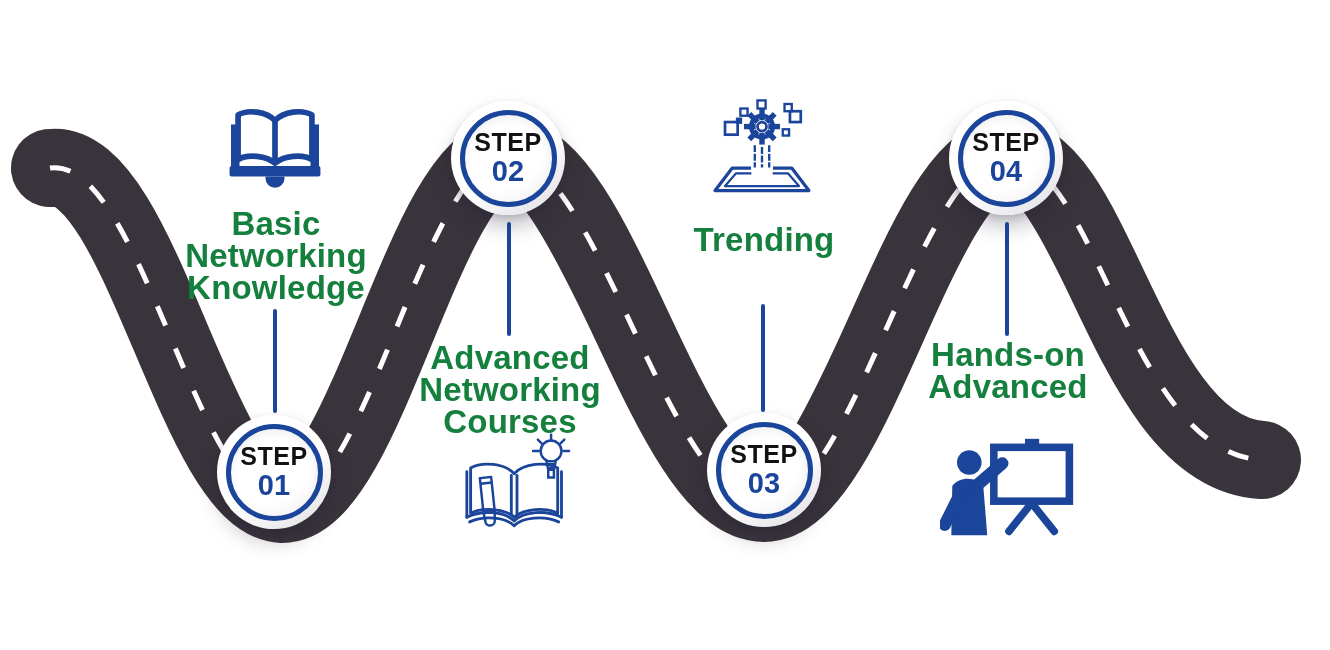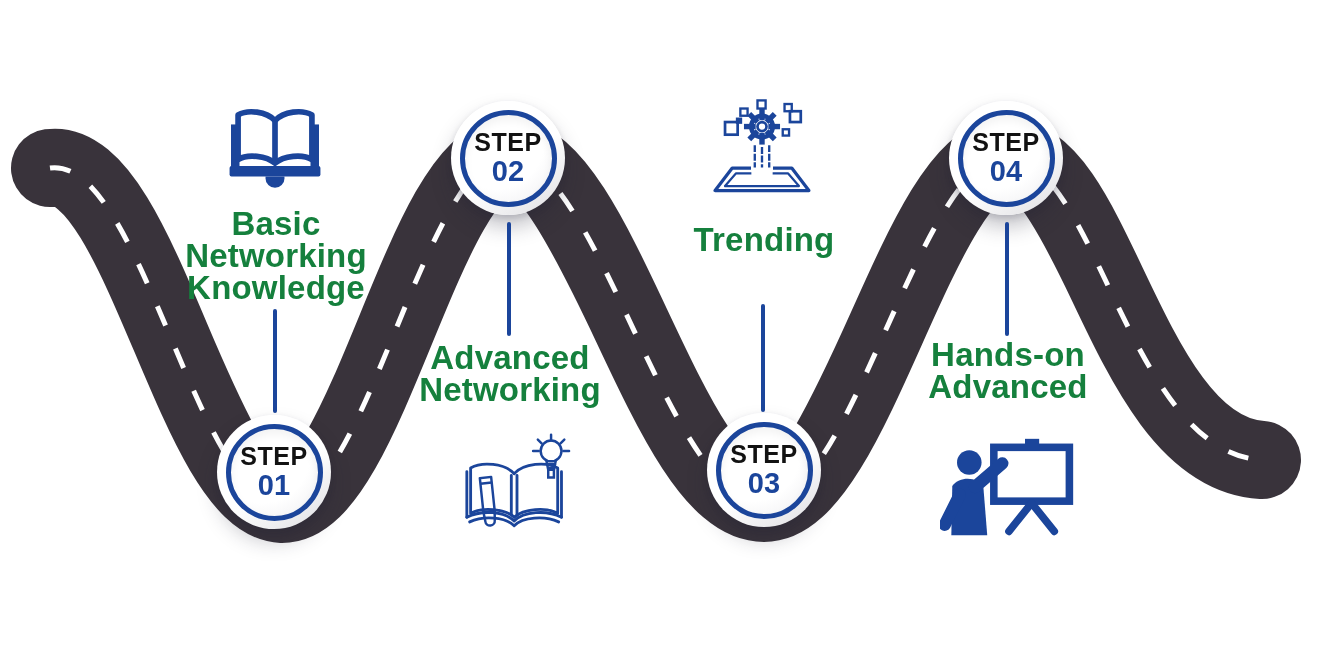--- a/index.html
+++ b/index.html
@@ -96,20 +96,21 @@
   <div class="node n2">
     <div class="ring">
       <div class="step-word">STEP</div>
       <div class="step-num">02</div>
     </div>
   </div>
   <div class="connector c2"></div>
   <div class="label l2">
     <span>Advanced</span>
     <span>Networking</span>
+    <span>Courses</span>
   </div>
   <div class="icon i2">
     <svg width="128" height="106" viewBox="0 0 134 112">
       <g stroke="#1b459b" stroke-width="3" fill="none" stroke-linecap="round" stroke-linejoin="round">
         <path d="M64 44 C74 33 98 31 110 38 V86 C98 79 74 81 64 90"></path>
         <path d="M64 44 C54 33 30 31 18 38 V86 C30 79 54 81 64 90"></path>
         <path d="M61 46 V88"></path>
           <path d="M67 46 V88"></path>
         <path d="M14 42 V90"></path>
           <path d="M114 42 V90"></path>

